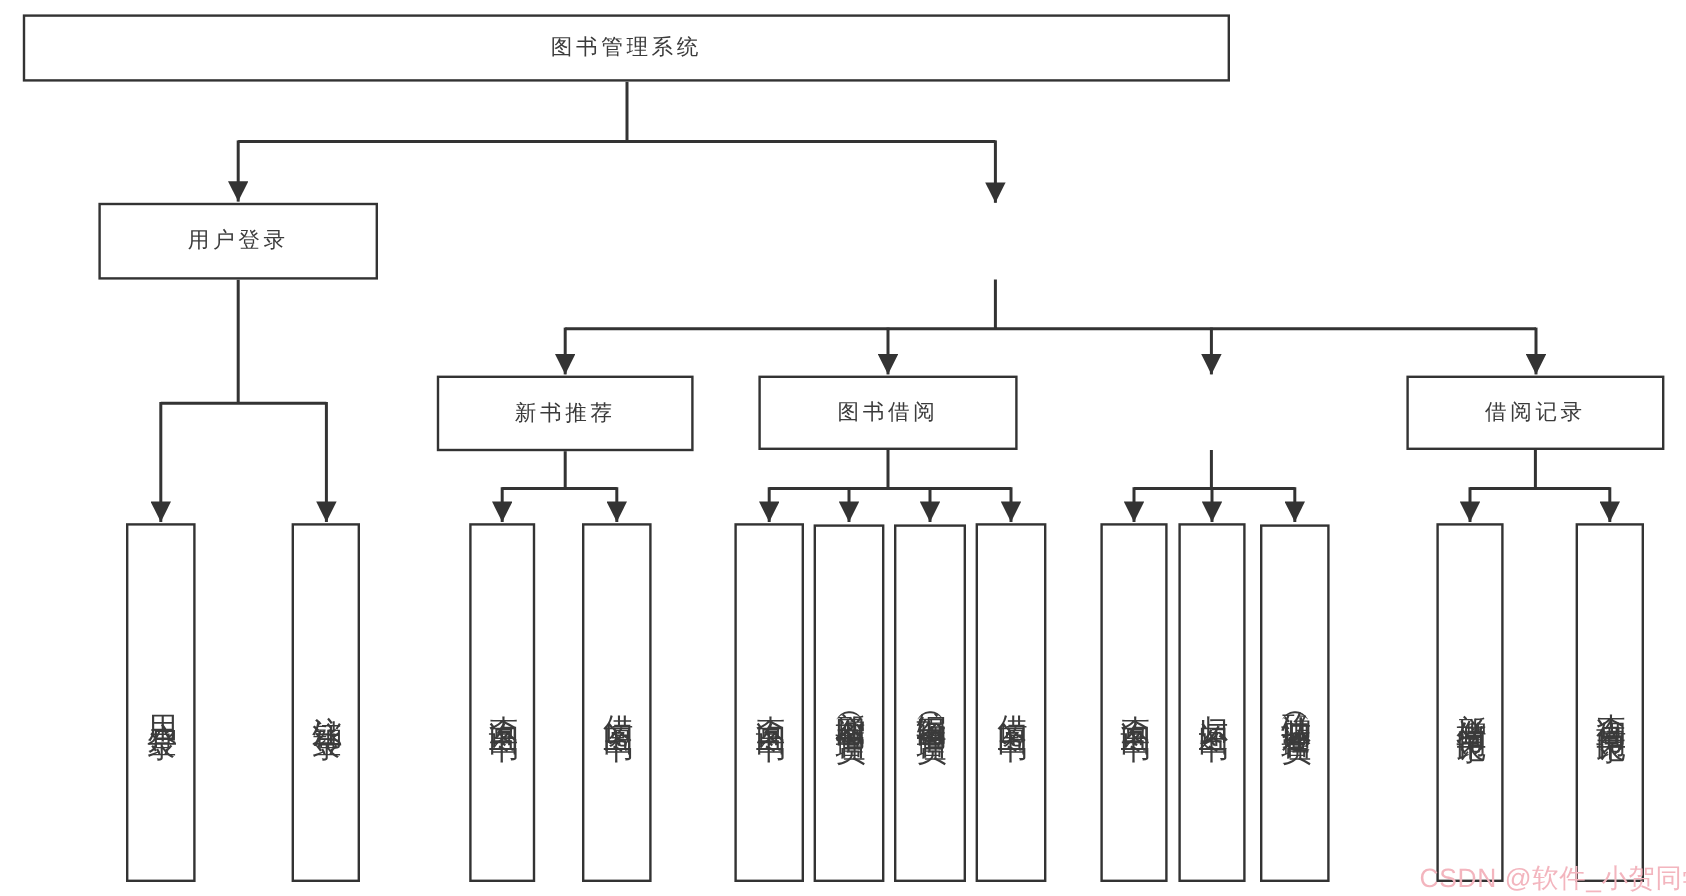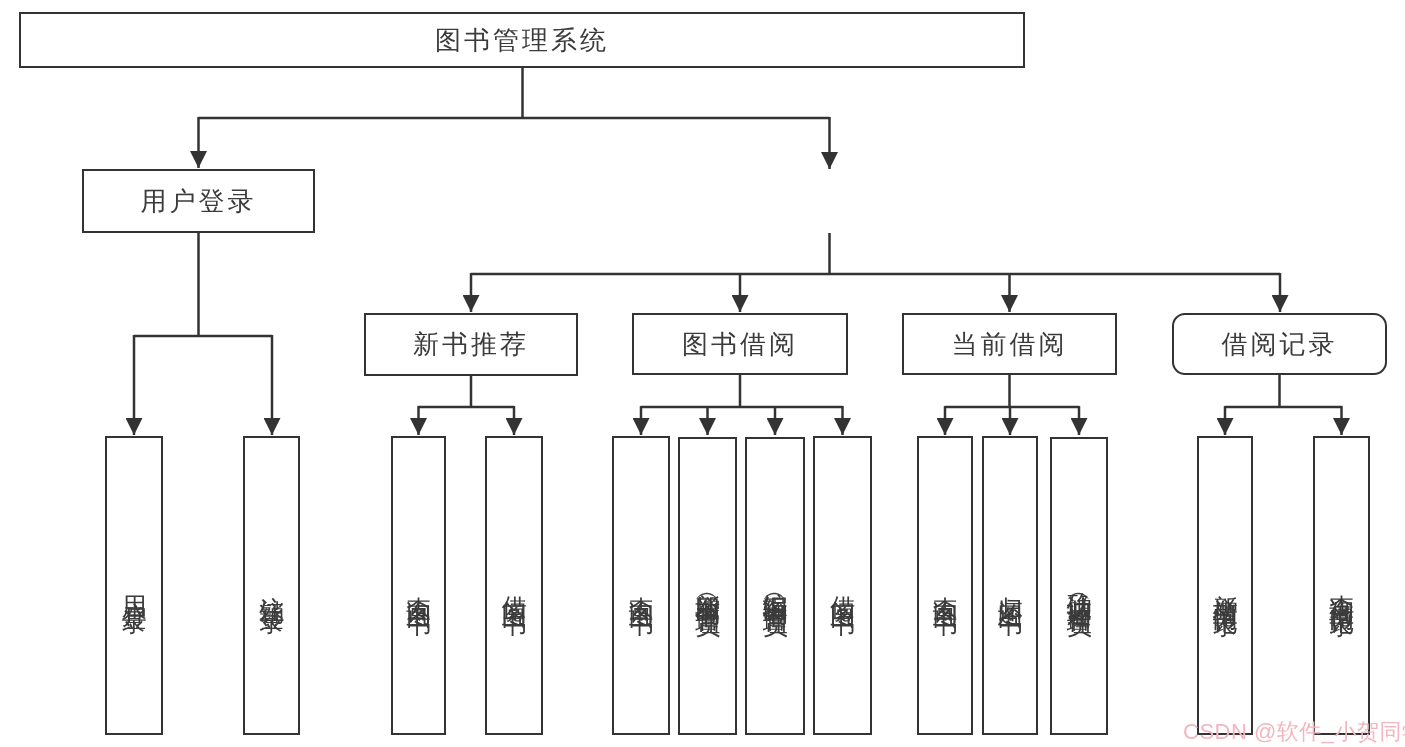--- a/index.html
+++ b/index.html
@@ -9,21 +9,21 @@
   svg.connectors { position: absolute; left: 0; top: 0; z-index: 1; }
   .node {
     position: absolute;
     background: #ffffff;
     border: 2.5px solid #333333;
     color: #3b3b3b;
     display: flex;
     align-items: center;
     justify-content: center;
     z-index: 2;
-    font-size: 26px;
+    font-size: 18px;
     letter-spacing: 3px;
     text-align: center;
     line-height: 1.1;
   }
   .vnode {
     writing-mode: vertical-rl;
     text-orientation: mixed;
     font-size: 25px;
     letter-spacing: 5px;
   }
@@ -85,22 +85,21 @@
       <path d="M1341.5 406 V435" marker-end="url(#arrow)"></path>
     </g>
   </svg>
 
   <div class="node" style="left:19px; top:12px; width:1006px; height:56px;">图书管理系统</div>
 
   <div class="node" style="left:82px; top:169px; width:233px; height:64px;">用户登录</div>
 
   <div class="node" style="left:632px; top:313px; width:216px; height:62px;">图书借阅</div>
   <div class="node" style="left:364px; top:313px; width:214px; height:63px;">新书推荐</div>
-  <div class="node" style="left:902px; top:313px; width:215px; height:62px;">当前借阅</div>
-  <div class="node" style="left:1172px; top:313px; width:215px; height:62px;border-radius:13px;">借阅记录</div>
+  <div class="node" style="left:1172px; top:313px; width:215px; height:62px;">借阅记录</div>
 
   <div class="node vnode" style="left:105px; top:436px; width:58px; height:299px;">用户登录</div>
   <div class="node vnode" style="left:243px; top:436px; width:57px; height:299px;">注销登录</div>
 
   <div class="node vnode" style="left:391px; top:436px; width:55px; height:299px;">查询图书</div>
   <div class="node vnode" style="left:485px; top:436px; width:58px; height:299px;">借阅图书</div>
 
   <div class="node vnode" style="left:612px; top:436px; width:58px; height:299px;">查询图书</div>
   <div class="node vnode" style="left:678px; top:437px; width:59px; height:298px; letter-spacing:3px;">新增图书（管理员）</div>
   <div class="node vnode" style="left:745px; top:437px; width:60px; height:298px; letter-spacing:3px;">编辑图书（管理员）</div>

